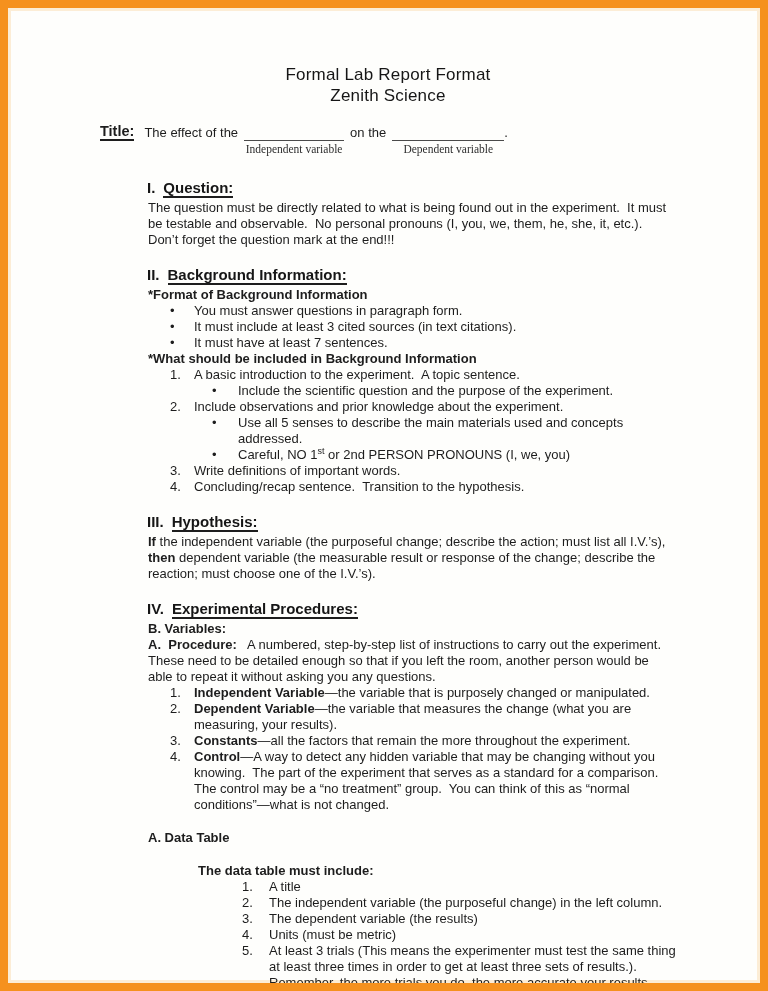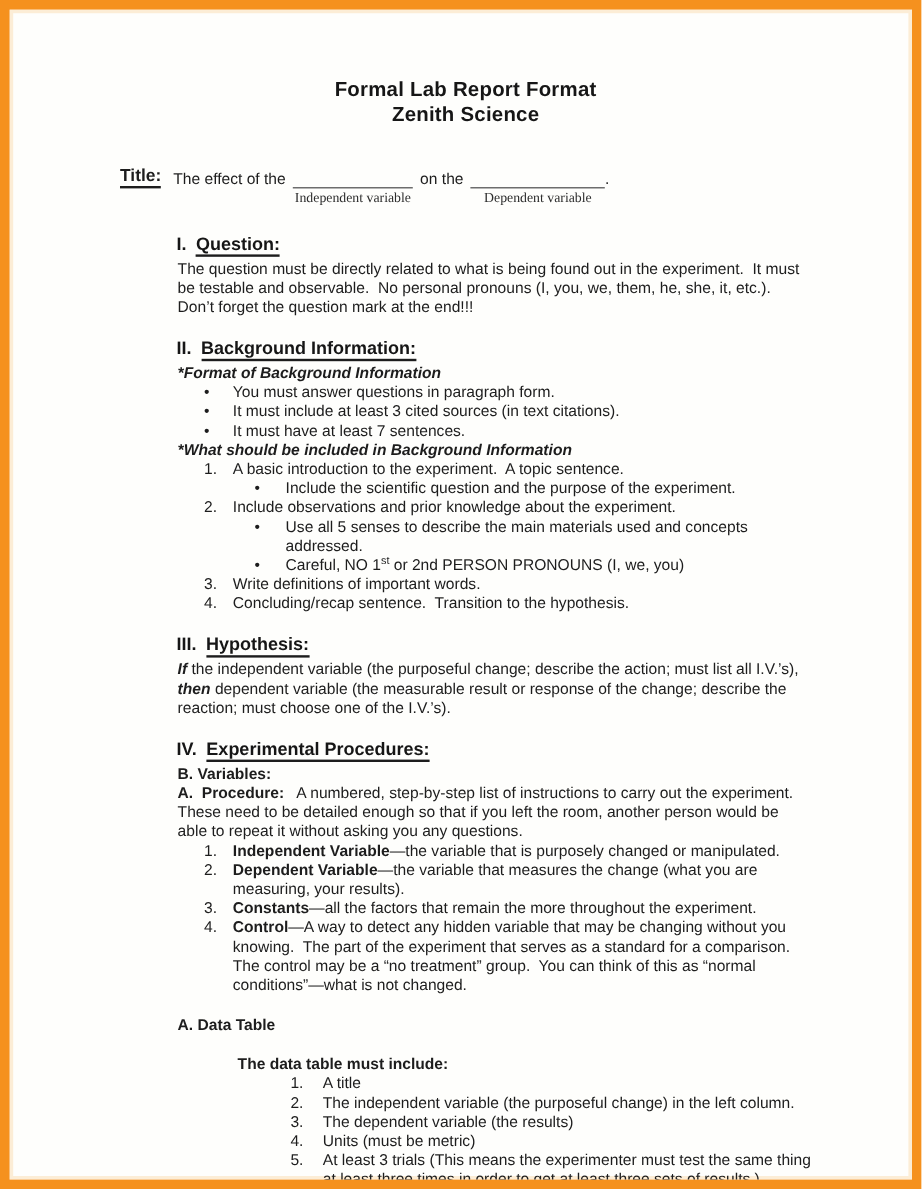--- a/index.html
+++ b/index.html
@@ -15,28 +15,28 @@
     font-family: "Liberation Sans", sans-serif;
     color: #1d1d1d;
   }
   .content {
     padding: 56px 84px 0 92px;
     font-size: 13px;
     line-height: 16px;
   }
   .doc-title {
     text-align: center;
-    font-weight: bold;
+    font-weight: normal;
     font-size: 17px;
     line-height: 21px;
     letter-spacing: 0.2px;
     color: #161616;
   }
   
-  .title-block { margin-top: 33px; }
+  .title-block { margin-top: 17px; }
   .trow  { display: flex; align-items: flex-end; }
   .trow2 { display: flex; margin-top: 2px; }
   .tlabel { font-weight: bold; font-size: 14.5px; border-bottom: 2px solid #1d1d1d; margin-right: 10px; line-height: 16px; }
   .tseg  { margin-right: 6px; white-space: pre; }
   .blank { border-bottom: 1.5px solid #4a4a4a; height: 14px; }
   .b1 { width: 100px; }
   .b2 { width: 112px; }
   .hiddenseg { visibility: hidden; }
   .caption {
     font-family: "Liberation Serif", serif;
@@ -48,21 +48,21 @@
   }
   
   .sec { margin-top: 17px; }
   .sec-head { font-size: 15px; font-weight: bold; line-height: 19px; margin-bottom: 3px; color: #161616; margin-left: 47px; }
   .sec-num { margin-right: 8px; }
   .sec-title { border-bottom: 2px solid #1d1d1d; padding-bottom: 0px; }
   .ind  { margin-left: 48px; }
   .ind2 { margin-left: 98px; margin-top: 17px; }
   .para { white-space: pre-wrap; }
   .b  { font-weight: bold; }
-  .bi { font-weight: bold; font-style: italic; }
+  .bi { font-weight: bold; }
   .row { display: flex; }
   .lv1  { margin-left: 70px; }
   .lv2  { margin-left: 112px; }
   .lv2v { margin-left: 142px; }
   .marker  { flex: 0 0 24px; }
   .markerv { flex: 0 0 27px; }
   .bmark   { flex: 0 0 26px; }
   .txt { flex: 1; white-space: pre-wrap; }
   sup { font-size: 9px; line-height: 0; text-align: right; }
 </style>

